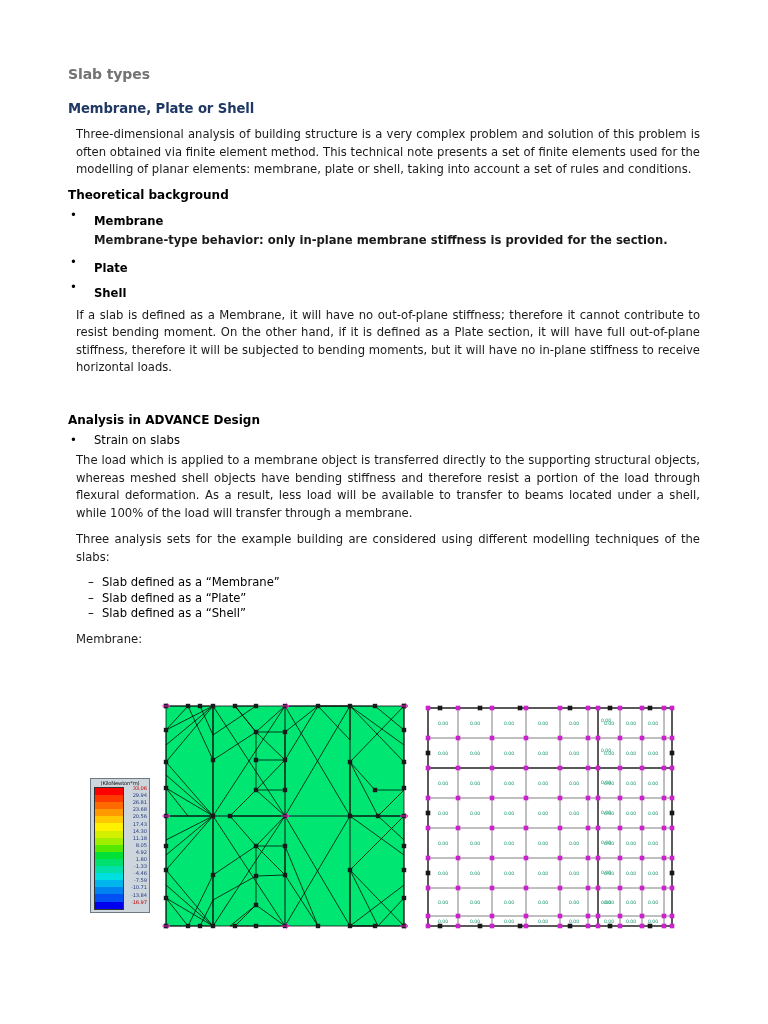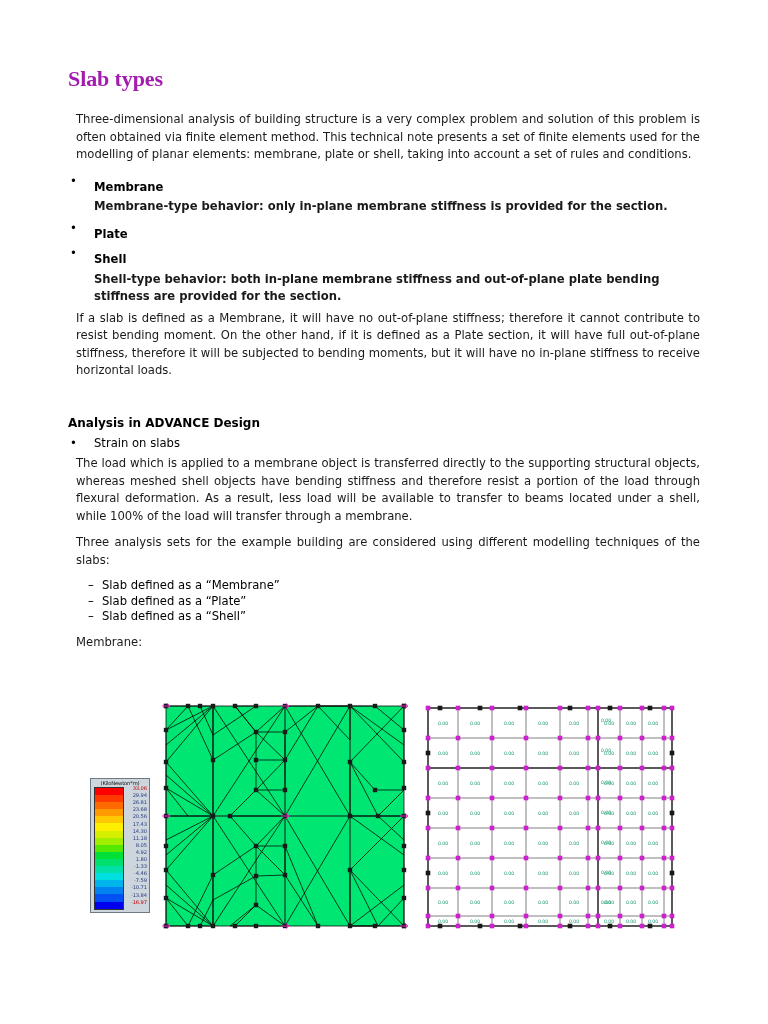--- a/index.html
+++ b/index.html
@@ -23,26 +23,25 @@
     background: #ffffff;
   }
   .content {
     position: absolute;
     left: 68px;
     top: 66px;
     width: 632px;
   }
 
   h1.doc-title {
-    font-size: 22px;
+    font-size: 14px;
     font-weight: bold;
-    color: #a21caf;
+    color: #737373;
     margin: 0 0 19px 0;
     letter-spacing: -0.1px;
-    font-family: Liberation Serif, serif;
   }
   h2.doc-sub {
     font-size: 13.2px;
     font-weight: bold;
     color: #1F3864;
     margin: 0 0 10px 0;
     letter-spacing: -0.1px;
   }
   h3.sec-head {
     font-size: 12px;
@@ -206,44 +205,45 @@
 </style>
 </head>
 <body>
 
 <div class="page">
 
   <div class="content">
 
     <h1 class="doc-title">Slab types</h1>
 
+    <h2 class="doc-sub">Membrane, Plate or Shell</h2>
 
     <p class="body-text">Three-dimensional analysis of building structure is a very complex problem and solution of this problem is often obtained via finite element method. This technical note presents a set of finite elements used for the modelling of planar elements: membrane, plate or shell, taking into account a set of rules and conditions.</p>
 
+    <h3 class="sec-head">Theoretical background</h3>
 
     <ul class="bullets">
       <li>
         <div class="bullet-row">
           <span class="bullet-dot">•</span>
           <span class="bullet-term">Membrane</span>
         </div>
         <div class="bullet-desc">Membrane-type behavior: only in-plane membrane stiffness is provided for the section.</div>
       </li>
       <li>
         <div class="bullet-row">
           <span class="bullet-dot">•</span>
           <span class="bullet-term">Plate</span>
         </div>
       </li>
       <li>
         <div class="bullet-row">
           <span class="bullet-dot">•</span>
           <span class="bullet-term">Shell</span>
         </div>
-        <div class="bullet-desc">Shell-type behavior: both in-plane membrane stiffness and out-of-plane plate bending stiffness are provided for the section.</div>
       </li>
     </ul>
 
     <p class="body-text" style="margin-top:4px;">If a slab is defined as a Membrane, it will have no out-of-plane stiffness; therefore it cannot contribute to resist bending moment. On the other hand, if it is defined as a Plate section, it will have full out-of-plane stiffness, therefore it will be subjected to bending moments, but it will have no in-plane stiffness to receive horizontal loads.</p>
 
 
     <h3 class="sec-head" style="margin-top:36px;">Analysis in ADVANCE Design</h3>
 
     <div class="bullet-row">
       <span class="bullet-dot">•</span>

